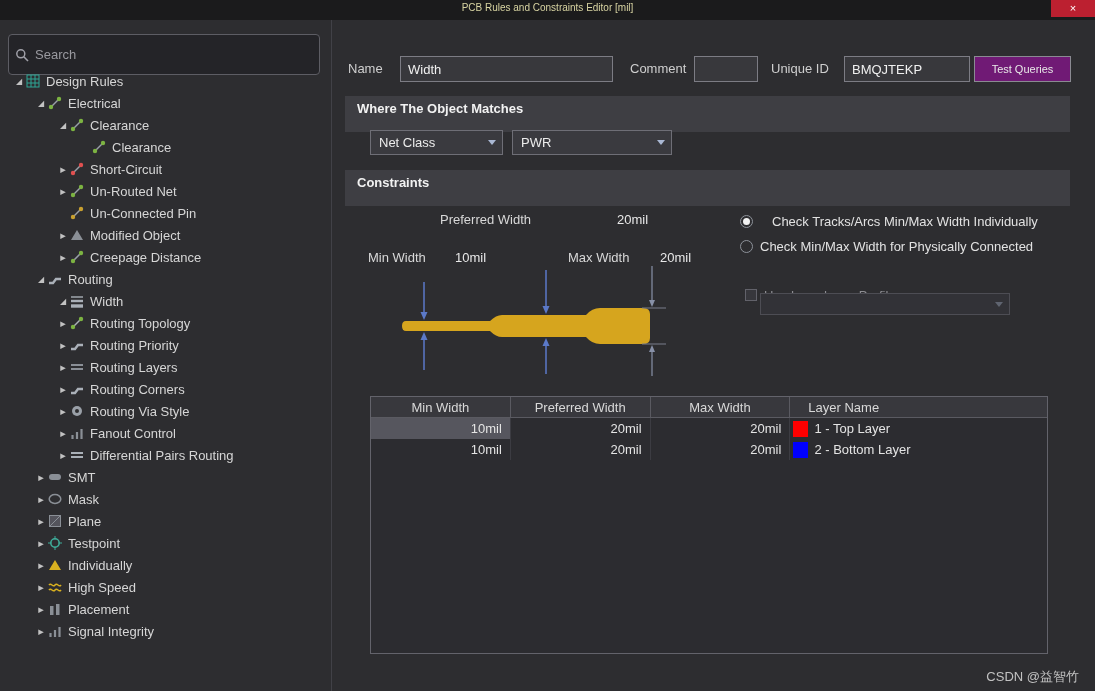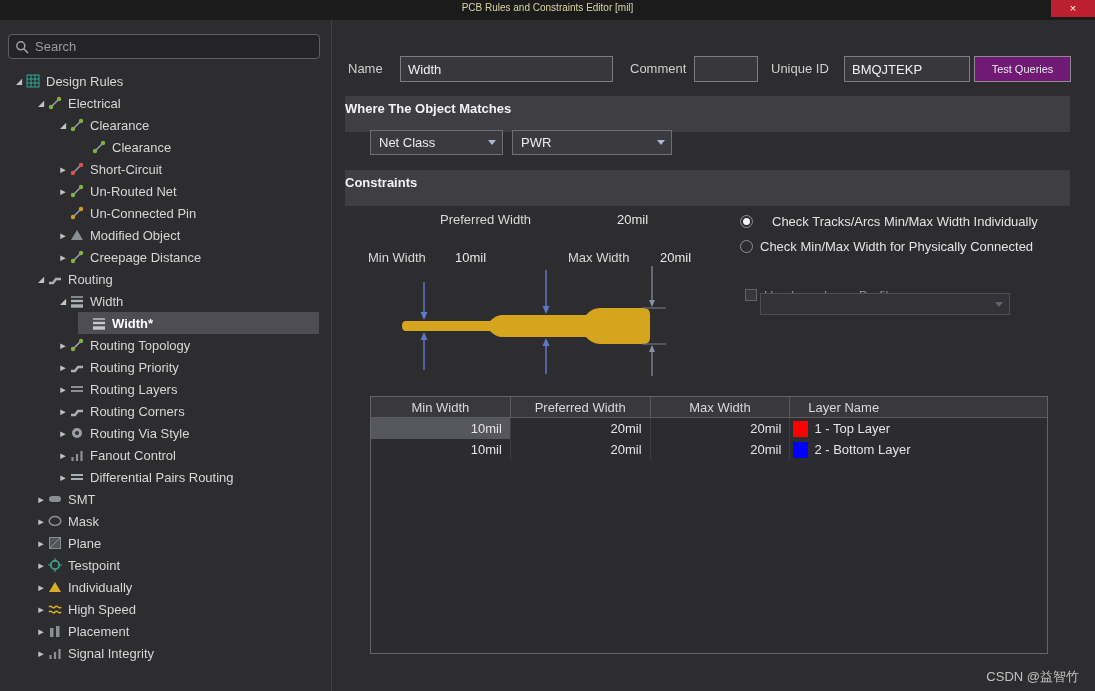--- a/index.html
+++ b/index.html
@@ -9,21 +9,21 @@
     font-size:13px; color:#d8d8d8; background:#2d2d30;
     position:relative;
   }
   
   .titlebar { position:absolute; left:0; top:0; width:100%; height:20px; background:#1b1b1c; }
   .title { position:absolute; left:0; right:0; top:2px; text-align:center; color:#d8d4a2; font-size:10px; }
   .close-btn { position:absolute; right:0; top:0; width:44px; height:17px; background:#bc2030;
     color:#fff; text-align:center; line-height:16px; font-size:11px; cursor:pointer; }
   
   .left-panel { position:absolute; left:0; top:20px; bottom:0; width:332px; background:#2d2d30; border-right:1px solid #414147; }
-  .search-box { position:absolute; left:8px; top:14px; width:312px; height:25px; background:#242428;
+  .search-box { position:absolute; left:8px; top:14px; width:312px; height:41px; background:#242428;
     border:1px solid #5d5d64; border-radius:4px; display:flex; align-items:center; padding:0 6px; }
   .search-box svg { width:14px; height:14px; flex:0 0 14px; }
   .search-box input { flex:1; background:transparent; border:none; outline:none; color:#e0e0e0;
     font-family:inherit; font-size:13px; margin-left:6px; }
   .search-box input::placeholder { color:#9a9aa0; }
   .tree { position:absolute; left:0; top:50px; right:0; bottom:0; overflow:hidden; }
   .tree-row { display:flex; height:22px; align-items:center; cursor:default; }
   .tree-row .spacer { flex:0 0 auto; height:100%; }
   .row-content { flex:1; display:flex; align-items:center; height:100%; padding-right:4px; margin-right:12px; }
   .tree-row.selected .row-content { background:#4d4d53; }
@@ -35,21 +35,21 @@
   .ticon svg { width:14px; height:14px; display:block; }
   .tlabel { color:#d6d6d6; white-space:nowrap; }
   
   .right { position:absolute; left:337px; top:20px; right:0; bottom:0; }
   .flabel { position:absolute; color:#cfcfcf; line-height:26px; height:26px; }
   .tinput { position:absolute; height:26px; background:#38383c; border:1px solid #7c7c84;
     color:#f0f0f0; font-family:inherit; font-size:13px; padding:0 7px; outline:none; }
   .btn { position:absolute; height:26px; background:#701a75; border:1px solid #8a8a92;
     color:#e8e8e8; font-family:inherit; font-size:11px; cursor:pointer; }
   .sec-header { position:absolute; left:8px; width:725px; height:36px; background:#3e3e43;
-    color:#f2f2f2; font-weight:bold; line-height:25px; padding-left:0; }
+    color:#f2f2f2; font-weight:bold; line-height:25px; padding-left:12px; }
   .dropdown { position:absolute; height:25px; background:#3a3a3f; border:1px solid #6e6e76;
     display:flex; align-items:center; cursor:pointer; }
   .dd-label { flex:1; padding-left:8px; color:#ececec; }
   .dd-arrow { flex:0 0 20px; display:flex; justify-content:center; }
   .dd-arrow::after { content:""; border-left:4px solid transparent; border-right:4px solid transparent;
     border-top:5px solid #aab8d4; }
   .dropdown.disabled { background:#323237; border-color:#4d4d54; }
   .dropdown.disabled .dd-arrow::after { border-top-color:#5f6470; }
   .clabel { position:absolute; color:#d8d8d8; }
   .cvalue { position:absolute; color:#e8e8e8; }
@@ -237,34 +237,20 @@
           <span class="ticon">
             <svg viewBox="0 0 14 14">
               <path d="M1 3h12" stroke="#aab0b8" stroke-width="1.4"></path>
               <path d="M1 7h12" stroke="#aab0b8" stroke-width="2.4"></path>
               <path d="M1 12h12" stroke="#aab0b8" stroke-width="3.4"></path>
             </svg>
           </span>
           <span class="tlabel">Width</span>
         </span>
       </div>
-      <div class="tree-row selected">
-        <span class="spacer" style="width:78px"></span>
-        <span class="row-content">
-          <span class="twist col"></span>
-          <span class="ticon">
-            <svg viewBox="0 0 14 14">
-              <path d="M1 3h12" stroke="#c4c8cc" stroke-width="1.4"></path>
-              <path d="M1 7h12" stroke="#c4c8cc" stroke-width="2.4"></path>
-              <path d="M1 12h12" stroke="#c4c8cc" stroke-width="3.4"></path>
-            </svg>
-          </span>
-          <span class="tlabel">Width*</span>
-        </span>
-      </div>
       <div class="tree-row">
         <span class="spacer" style="width:56px"></span>
         <span class="row-content">
           <span class="twist col">▸</span>
           <span class="ticon">
             <svg viewBox="0 0 14 14">
               <path d="M3 11L11 3" stroke="#aab0b8" stroke-width="1.5" fill="none"></path>
               <circle cx="3" cy="11" r="2.2" fill="#7cb342"></circle>
               <circle cx="11" cy="3" r="2.2" fill="#7cb342"></circle>
             </svg>

